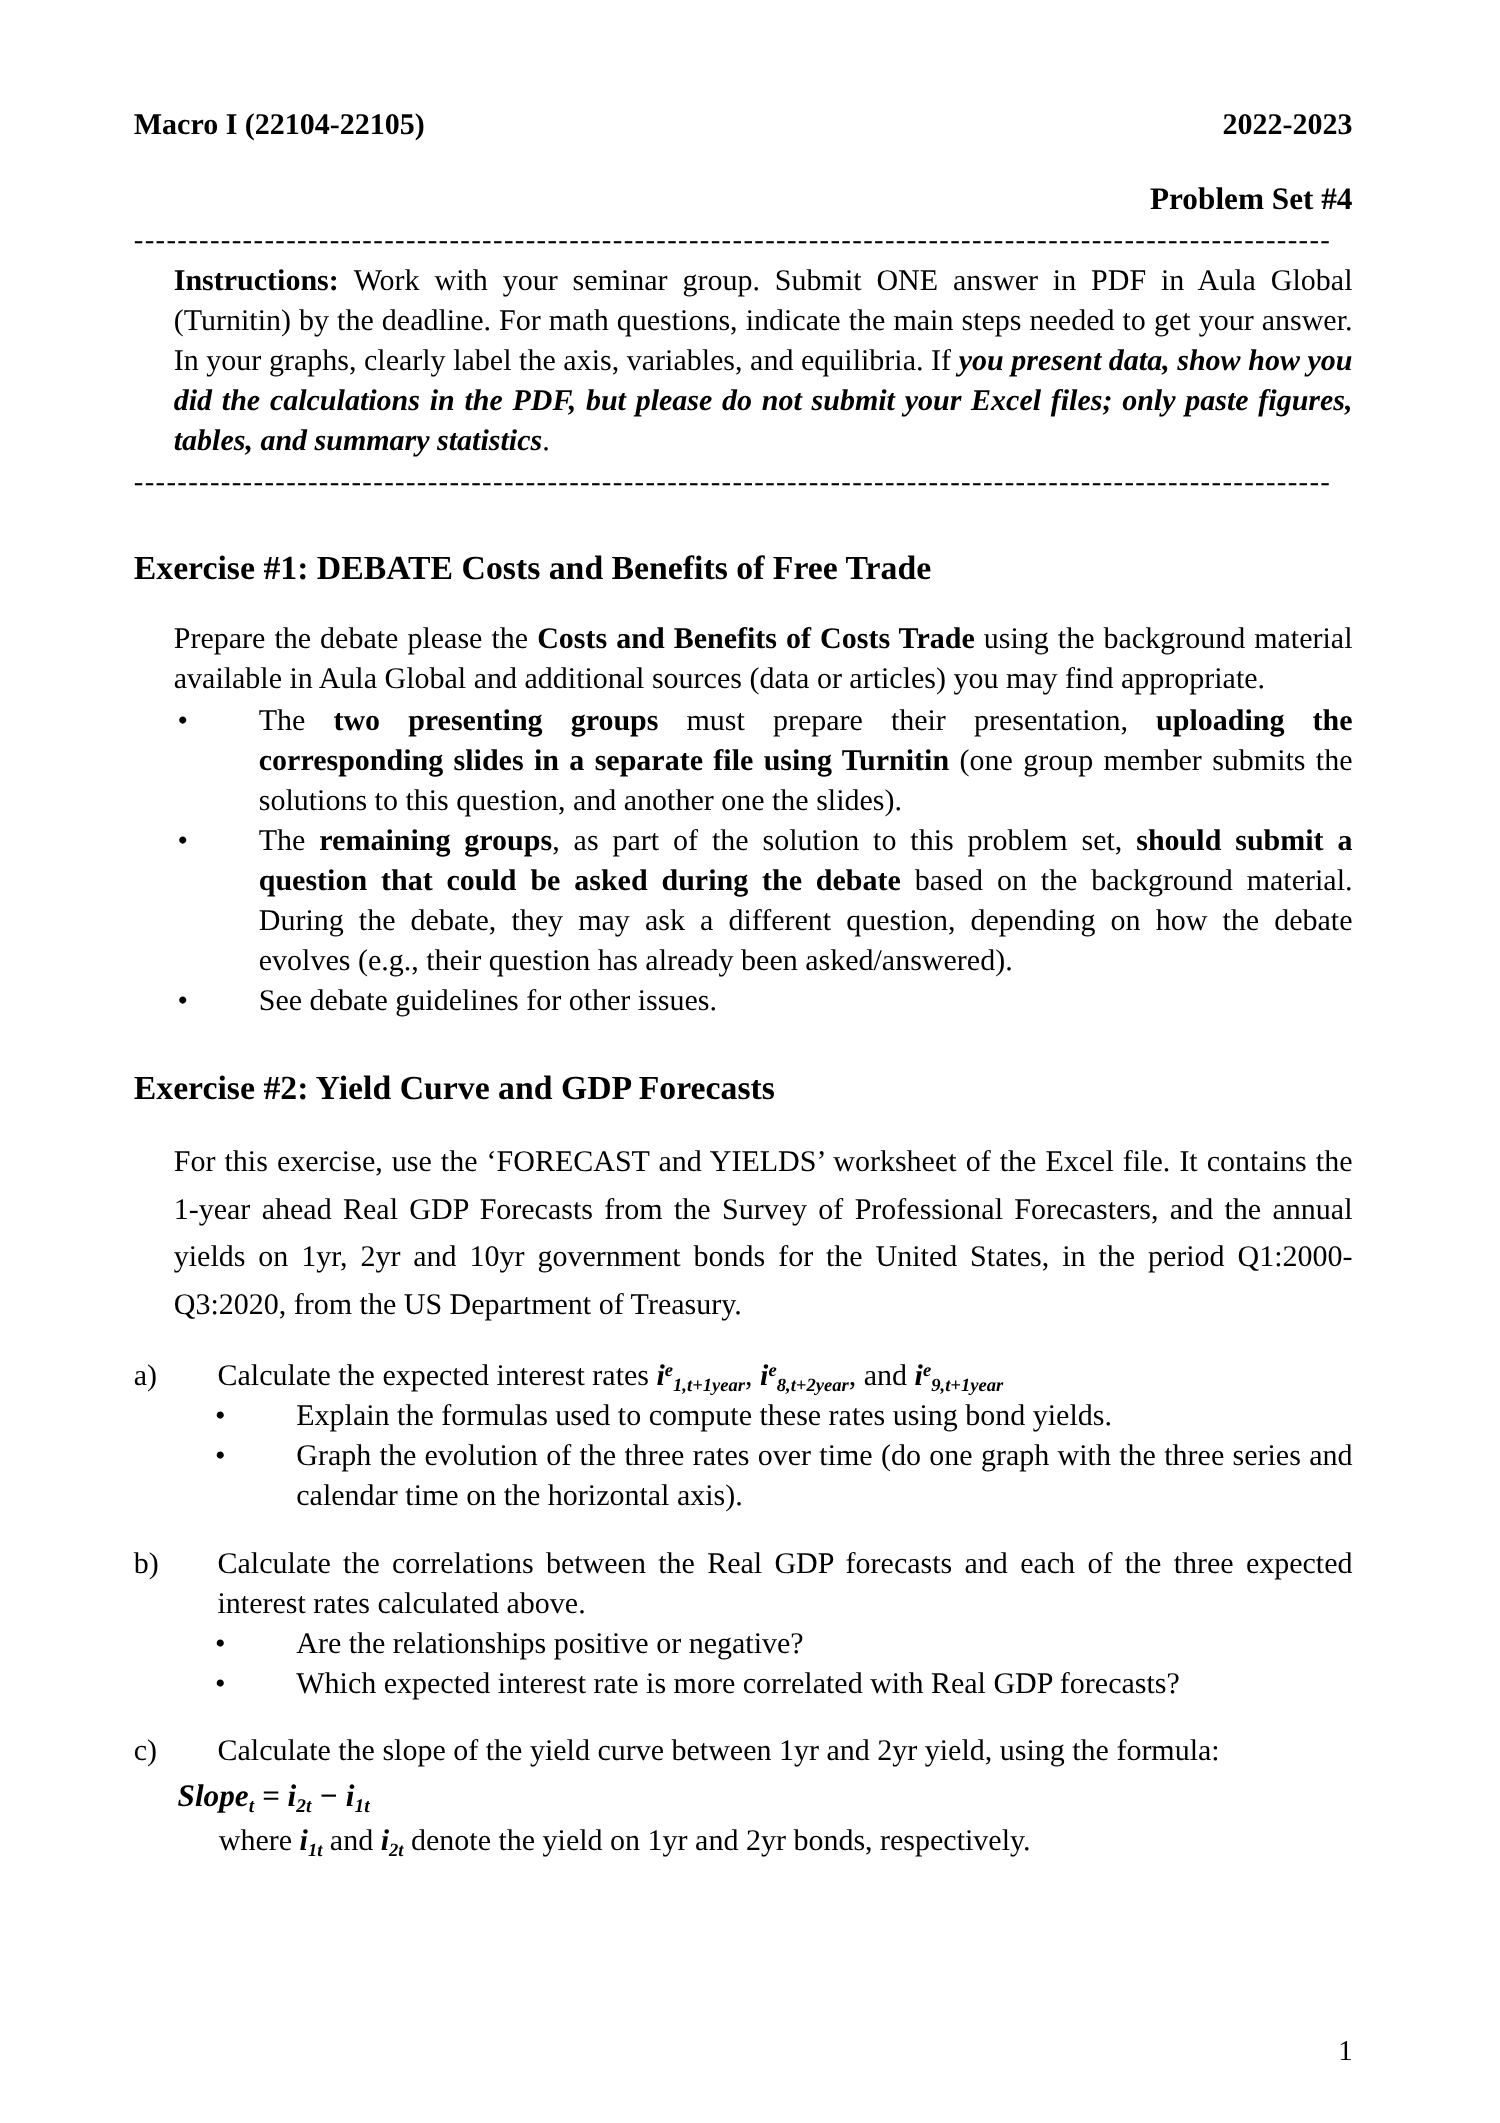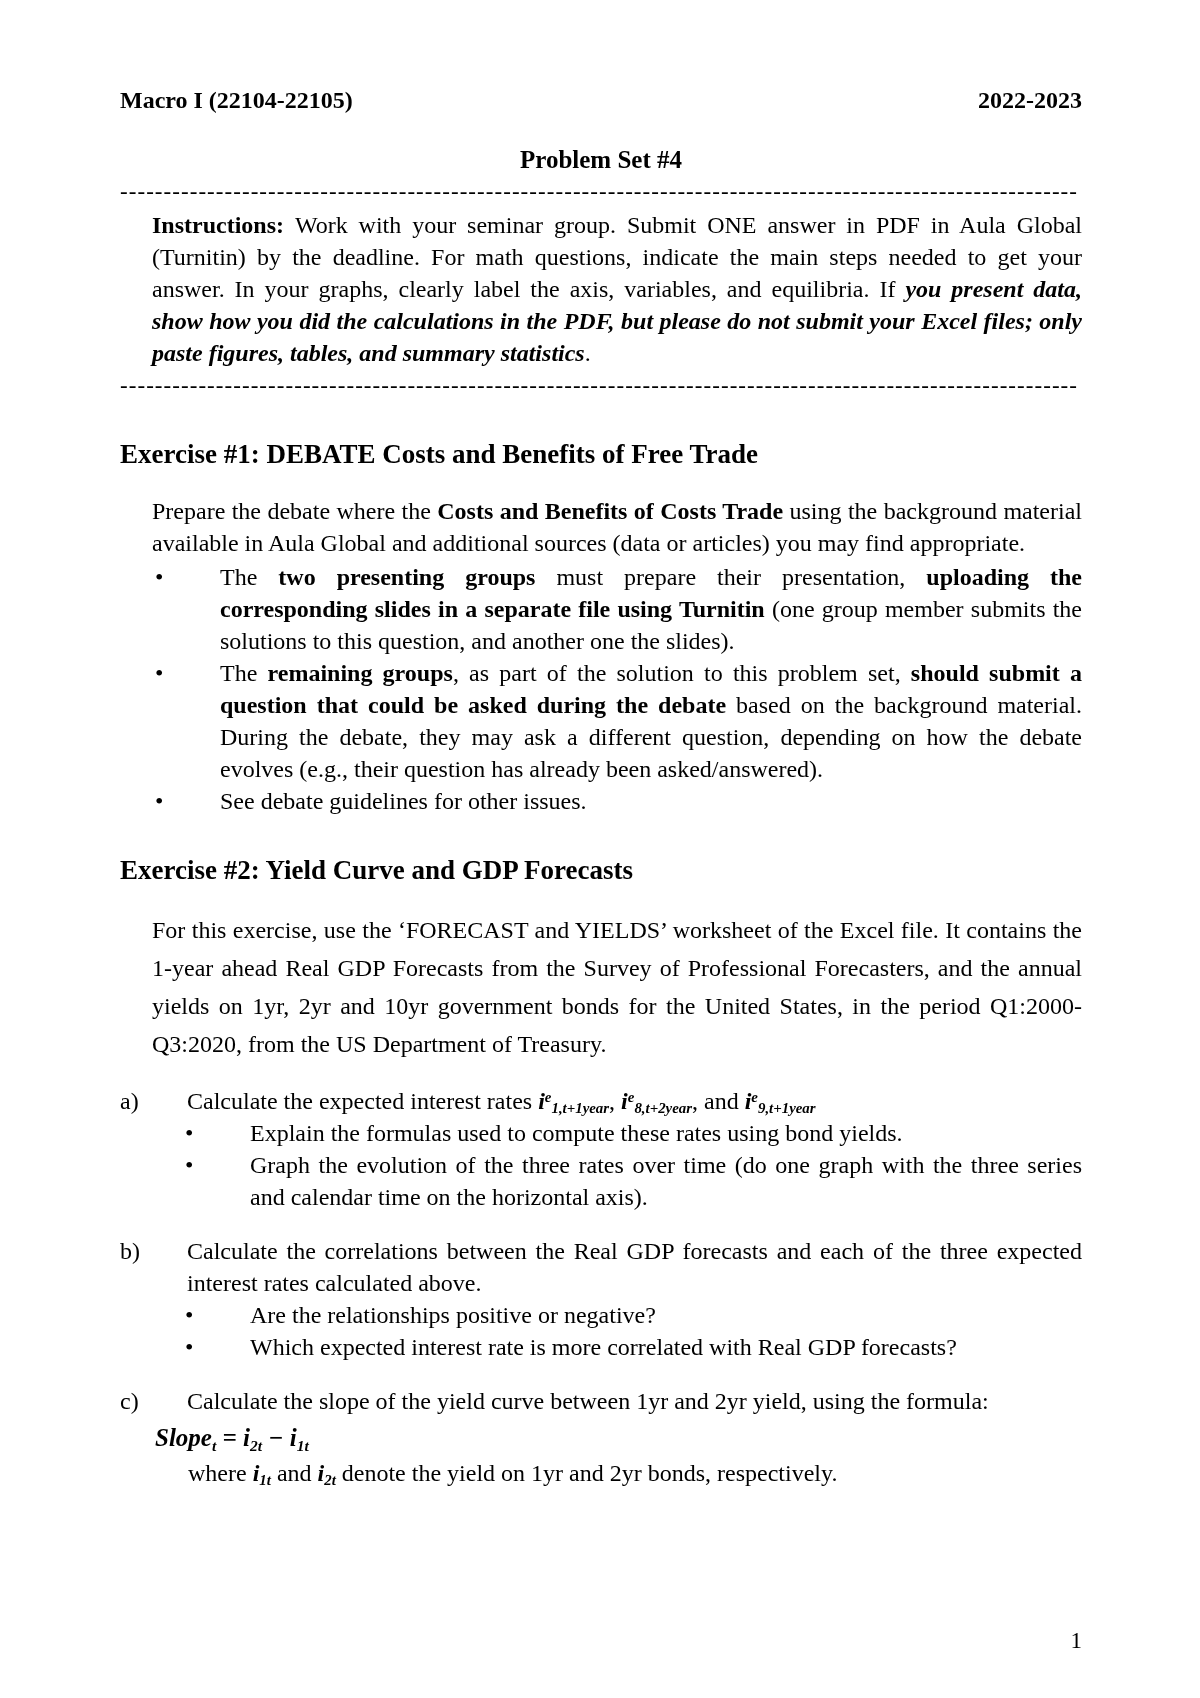--- a/index.html
+++ b/index.html
@@ -1,31 +1,31 @@
 <!DOCTYPE html>
 <html><head>
 <meta charset="utf-8">
 <style>
   html,body{margin:0;padding:0;}
   body{
     width:1200px;height:1698px;background:#ffffff;color:#000000;
     font-family:"Liberation Serif", serif;
     position:relative;overflow:hidden;
   }
-  .content{position:absolute;left:120px;right:118px;top:85px;}
+  .content{position:absolute;left:107px;right:118px;top:85px;}
   .b{font-weight:bold;}
   .i{font-style:italic;}
   .just{text-align:justify;margin-left:32px;}
   p{margin:0;font-size:24px;line-height:32px;}
   sub,sup{font-size:62%;line-height:0;}
   sub{vertical-align:-0.3em;}
   sup{vertical-align:0.5em;}
 
   .doc-header{display:flex;justify-content:space-between;font-size:24px;line-height:30px;font-weight:bold;}
-  .doc-title{text-align:center;font-size:25px;font-weight:bold;margin-top:30px;line-height:30px;}
+  .doc-title{text-align:right;font-size:25px;font-weight:bold;margin-top:30px;line-height:30px;}
   .dashes{font-size:23px;line-height:30px;letter-spacing:1.05px;white-space:nowrap;overflow:hidden;margin-top:2px;}
   .instructions{margin-top:2px;}
 
   .ex-heading{font-size:27px;font-weight:bold;line-height:34px;margin:36px 0 0 0;}
   .intro{margin-top:24px;}
   .intro2{margin-top:24px;line-height:38px;}
 
   .bullet-list{margin-top:2px;padding-left:35px;}
   .bullet-item{display:flex;align-items:flex-start;}
   .bullet-glyph{width:33px;flex:0 0 33px;font-size:24px;line-height:32px;}
@@ -55,21 +55,21 @@
   <div class="doc-title">Problem Set #4</div>
 
   <div class="dashes">--------------------------------------------------------------------------------------------------------------</div>
 
   <p class="instructions just"><span class="b">Instructions: </span><span>Work with your seminar group. Submit ONE answer in PDF in Aula Global (Turnitin) by the deadline. For math questions, indicate the main steps needed to get your answer. In your graphs, clearly label the axis, variables, and equilibria. If </span><span class="b i">you present data, show how you did the calculations in the PDF, but please do not submit your Excel files; only paste figures, tables, and summary statistics</span><span>.</span></p>
 
   <div class="dashes">--------------------------------------------------------------------------------------------------------------</div>
 
   <h2 class="ex-heading">Exercise #1: DEBATE Costs and Benefits of Free Trade</h2>
 
-  <p class="intro just"><span>Prepare the debate where the </span><span class="b">Costs and Benefits of Costs Trade</span><span> using the background material available in Aula Global and additional sources (data or articles) you may find appropriate.</span></p>
+  <p class="intro just"><span>Prepare the debate please the </span><span class="b">Costs and Benefits of Costs Trade</span><span> using the background material available in Aula Global and additional sources (data or articles) you may find appropriate.</span></p>
 
   <div class="bullet-list">
     <div class="bullet-item">
       <span class="bullet-glyph">•</span>
       <p class="just"><span>The </span><span class="b">two presenting groups</span><span> must prepare their presentation, </span><span class="b">uploading the corresponding slides in a separate file using Turnitin</span><span> (one group member submits the solutions to this question, and another one the slides).</span></p>
     </div>
     <div class="bullet-item">
       <span class="bullet-glyph">•</span>
       <p class="just"><span>The </span><span class="b">remaining groups</span><span>, as part of the solution to this problem set, </span><span class="b">should submit a question that could be asked during the debate</span><span> based on the background material. During the debate, they may ask a different question, depending on how the debate evolves (e.g., their question has already been asked/answered).</span></p>
     </div>

